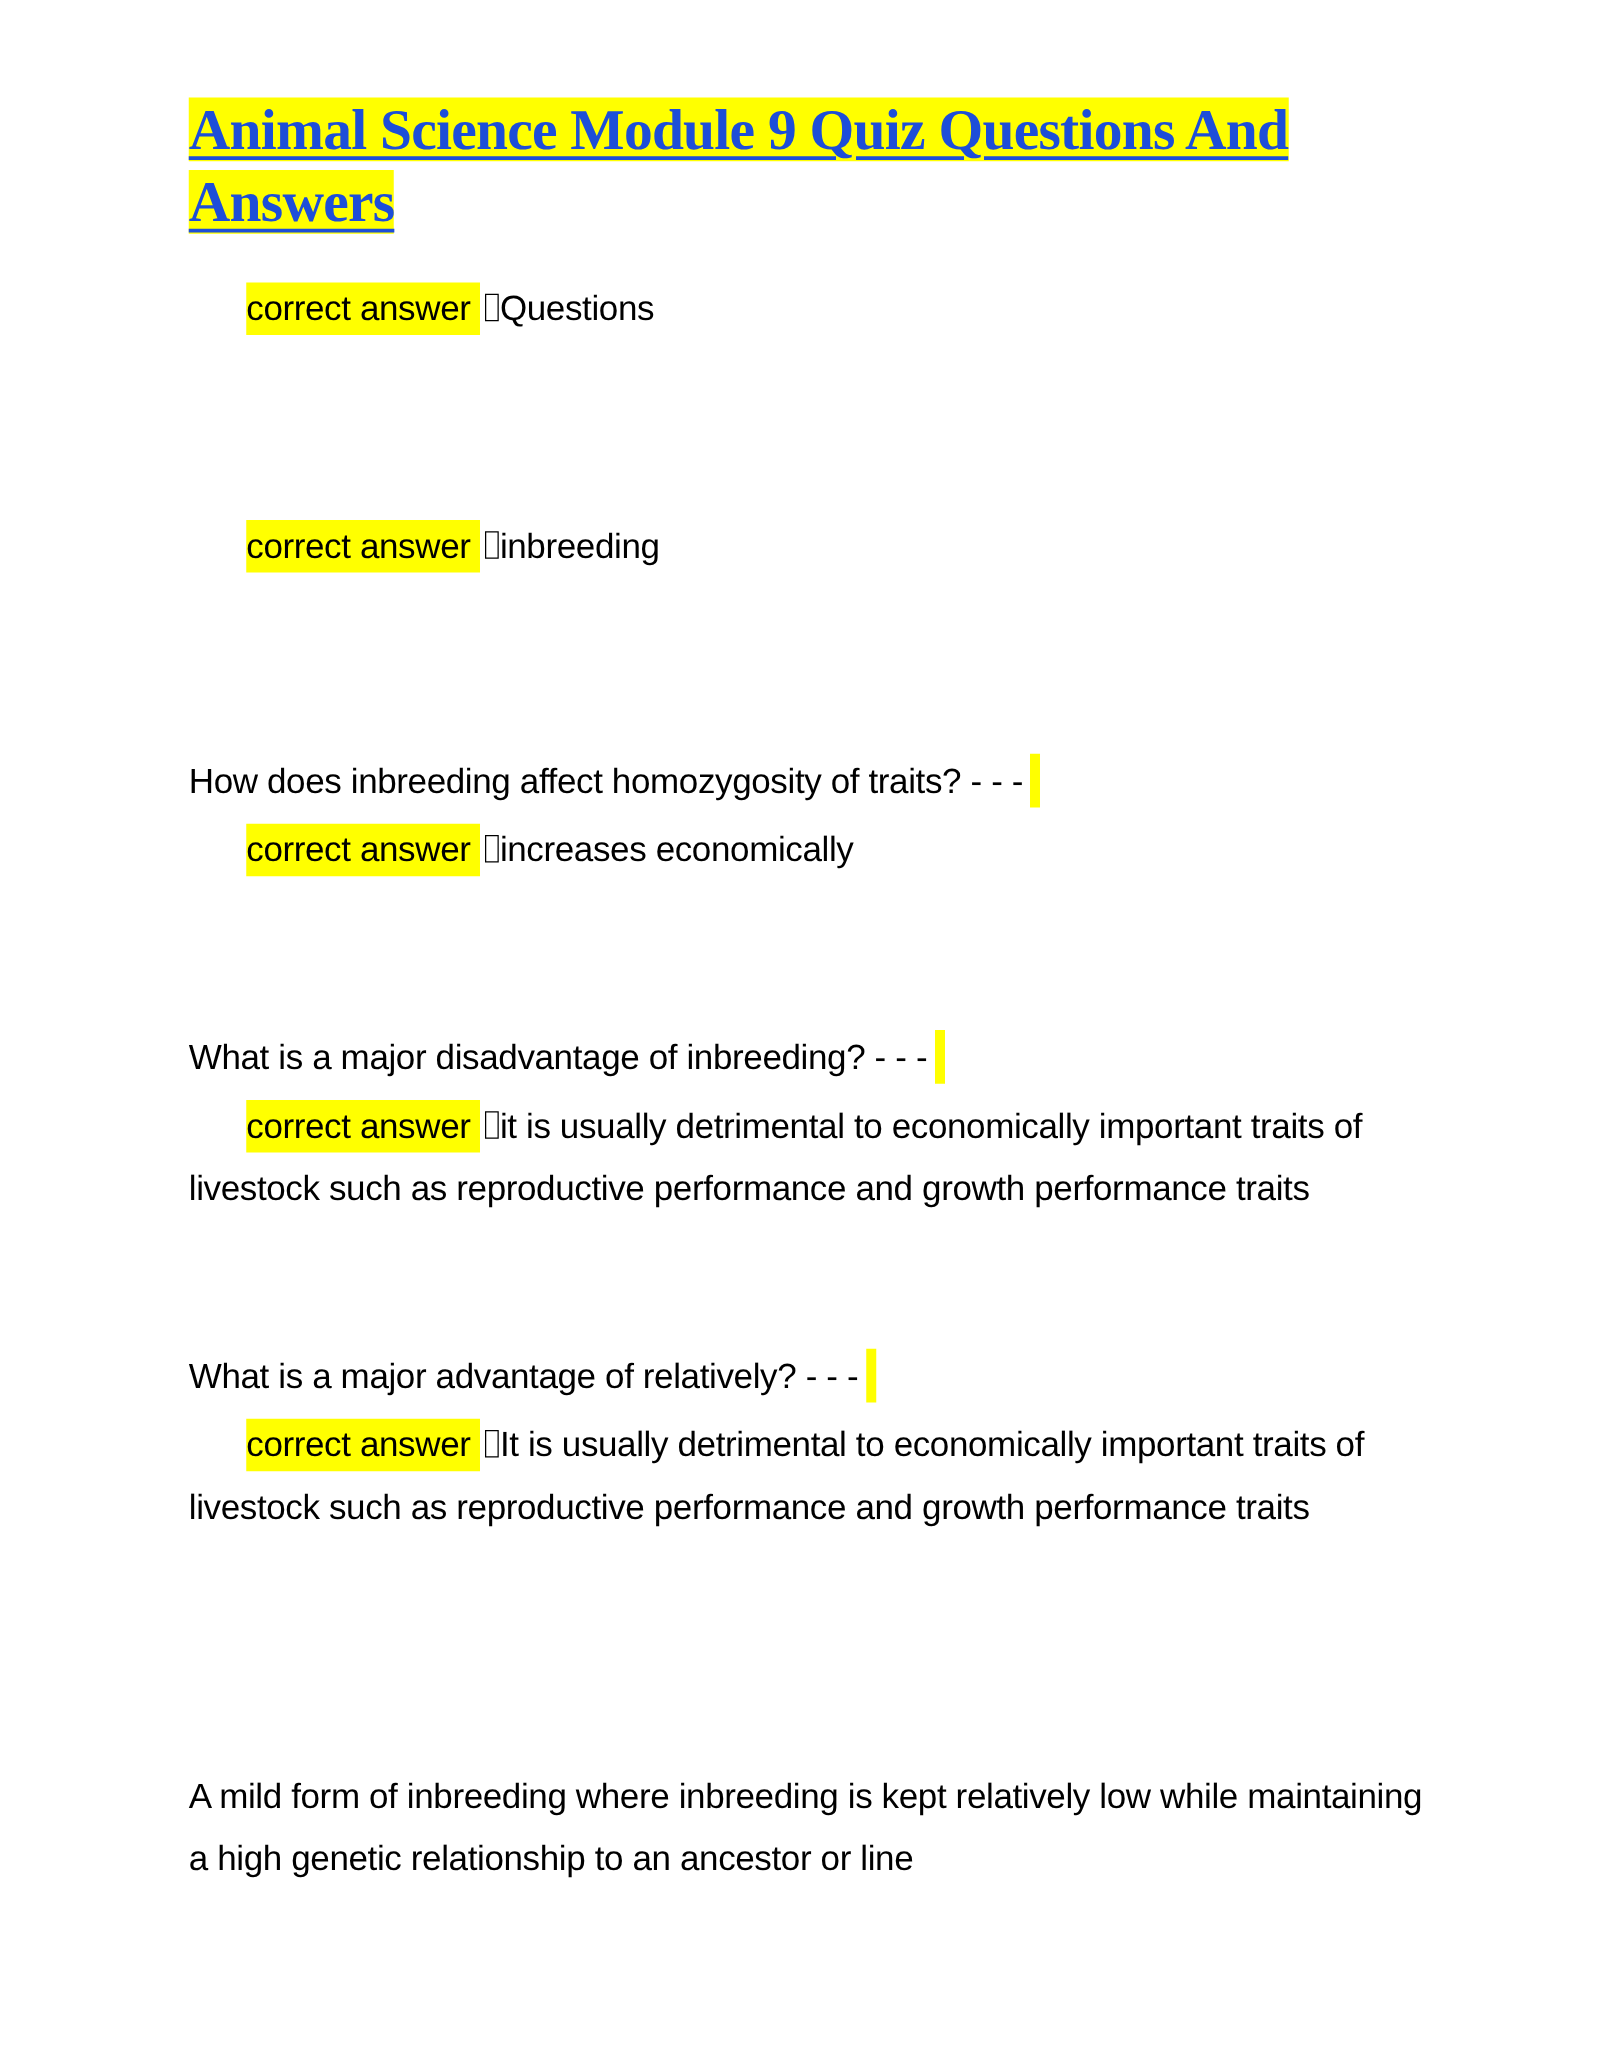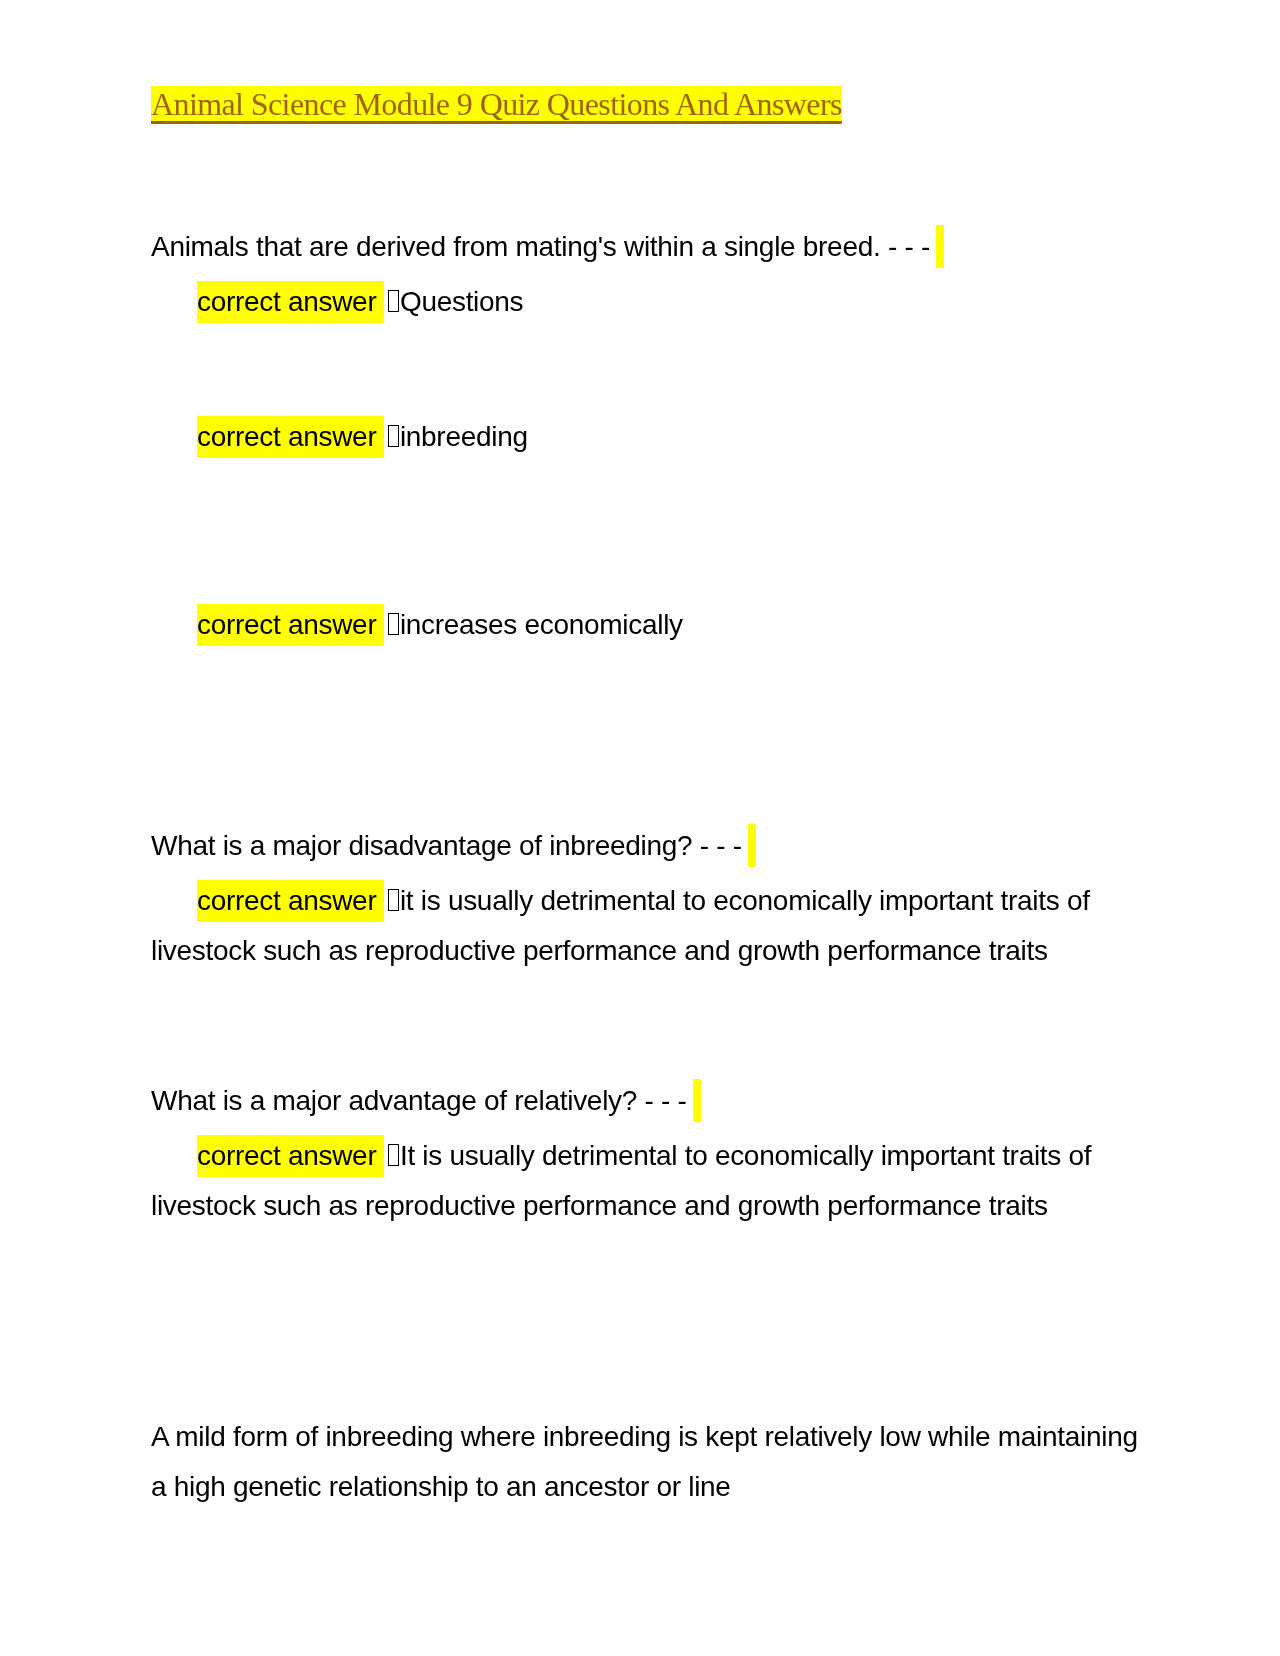--- a/index.html
+++ b/index.html
@@ -1,21 +1,21 @@
 <!DOCTYPE html>
 <html><head>
 <meta charset="utf-8">
 <style>
   html, body { margin: 0; padding: 0; background: #ffffff; }
   body { width: 1280px; height: 1656px; position: relative; overflow: hidden; }
   .page { position: absolute; left: 151px; top: 0; width: 990px; }
   .title {
     position: absolute; left: 0; top: 75px;
-    font-family: "Liberation Serif", serif; font-weight: normal;
-    font-size: 32px; line-height: 58px; color: #a16207;
+    font-family: "Liberation Serif", serif; font-weight: bold;
+    font-size: 46px; line-height: 58px; color: #1d4ed8;
     margin: 0; width: 960px; letter-spacing: -0.6px;
   }
   .title span {
     background: #ffff00; text-decoration: underline;
     text-decoration-thickness: 3px; text-underline-offset: 6px;
     box-decoration-break: clone; -webkit-box-decoration-break: clone;
   }
   .qa { position: absolute; left: 0; width: 990px;
     font-family: "Liberation Sans", sans-serif; font-size: 28px; color: #000; letter-spacing: -0.3px; }
   .q { line-height: 50px; height: 55px; white-space: nowrap; }
@@ -25,29 +25,29 @@
   .tofu { display: inline-block; width: 11px; height: 22px; border: 1.5px solid #000; box-sizing: border-box; vertical-align: -1px; margin: 0 1px 0 4px; }
 </style>
 </head>
 <body>
 
 <div class="page">
 
   <h1 class="title"><span>Animal Science Module 9 Quiz Questions And Answers</span></h1>
 
   <div class="qa" style="top:222px;">
-    <div class="q"><span>Animals that are derived from mating's within a single breed.</span><span> - - -</span><span class="bar"></span></div>
     <div class="a"><span class="hl"><span>correct answer</span>&nbsp;</span><span class="tofu"></span><span>Questions</span></div>
   </div>
 
   <div class="qa" style="top:412px;">
     <div class="a"><span class="hl"><span>correct answer</span>&nbsp;</span><span class="tofu"></span><span>inbreeding</span></div>
   </div>
 
   <div class="qa" style="top:600px;">
+    <div class="q"><span>How does inbreeding affect homozygosity of traits?</span><span> - - -</span><span class="bar"></span></div>
     <div class="a"><span class="hl"><span>correct answer</span>&nbsp;</span><span class="tofu"></span><span>increases economically</span></div>
   </div>
 
   <div class="qa" style="top:821px;">
     <div class="q"><span>What is a major disadvantage of inbreeding?</span><span> - - -</span><span class="bar"></span></div>
     <div class="a"><span class="hl"><span>correct answer</span>&nbsp;</span><span class="tofu"></span><span>it is usually detrimental to economically important traits of livestock such as reproductive performance and growth performance traits</span></div>
   </div>
 
   <div class="qa" style="top:1076px;">
     <div class="q"><span>What is a major advantage of relatively?</span><span> - - -</span><span class="bar"></span></div>

